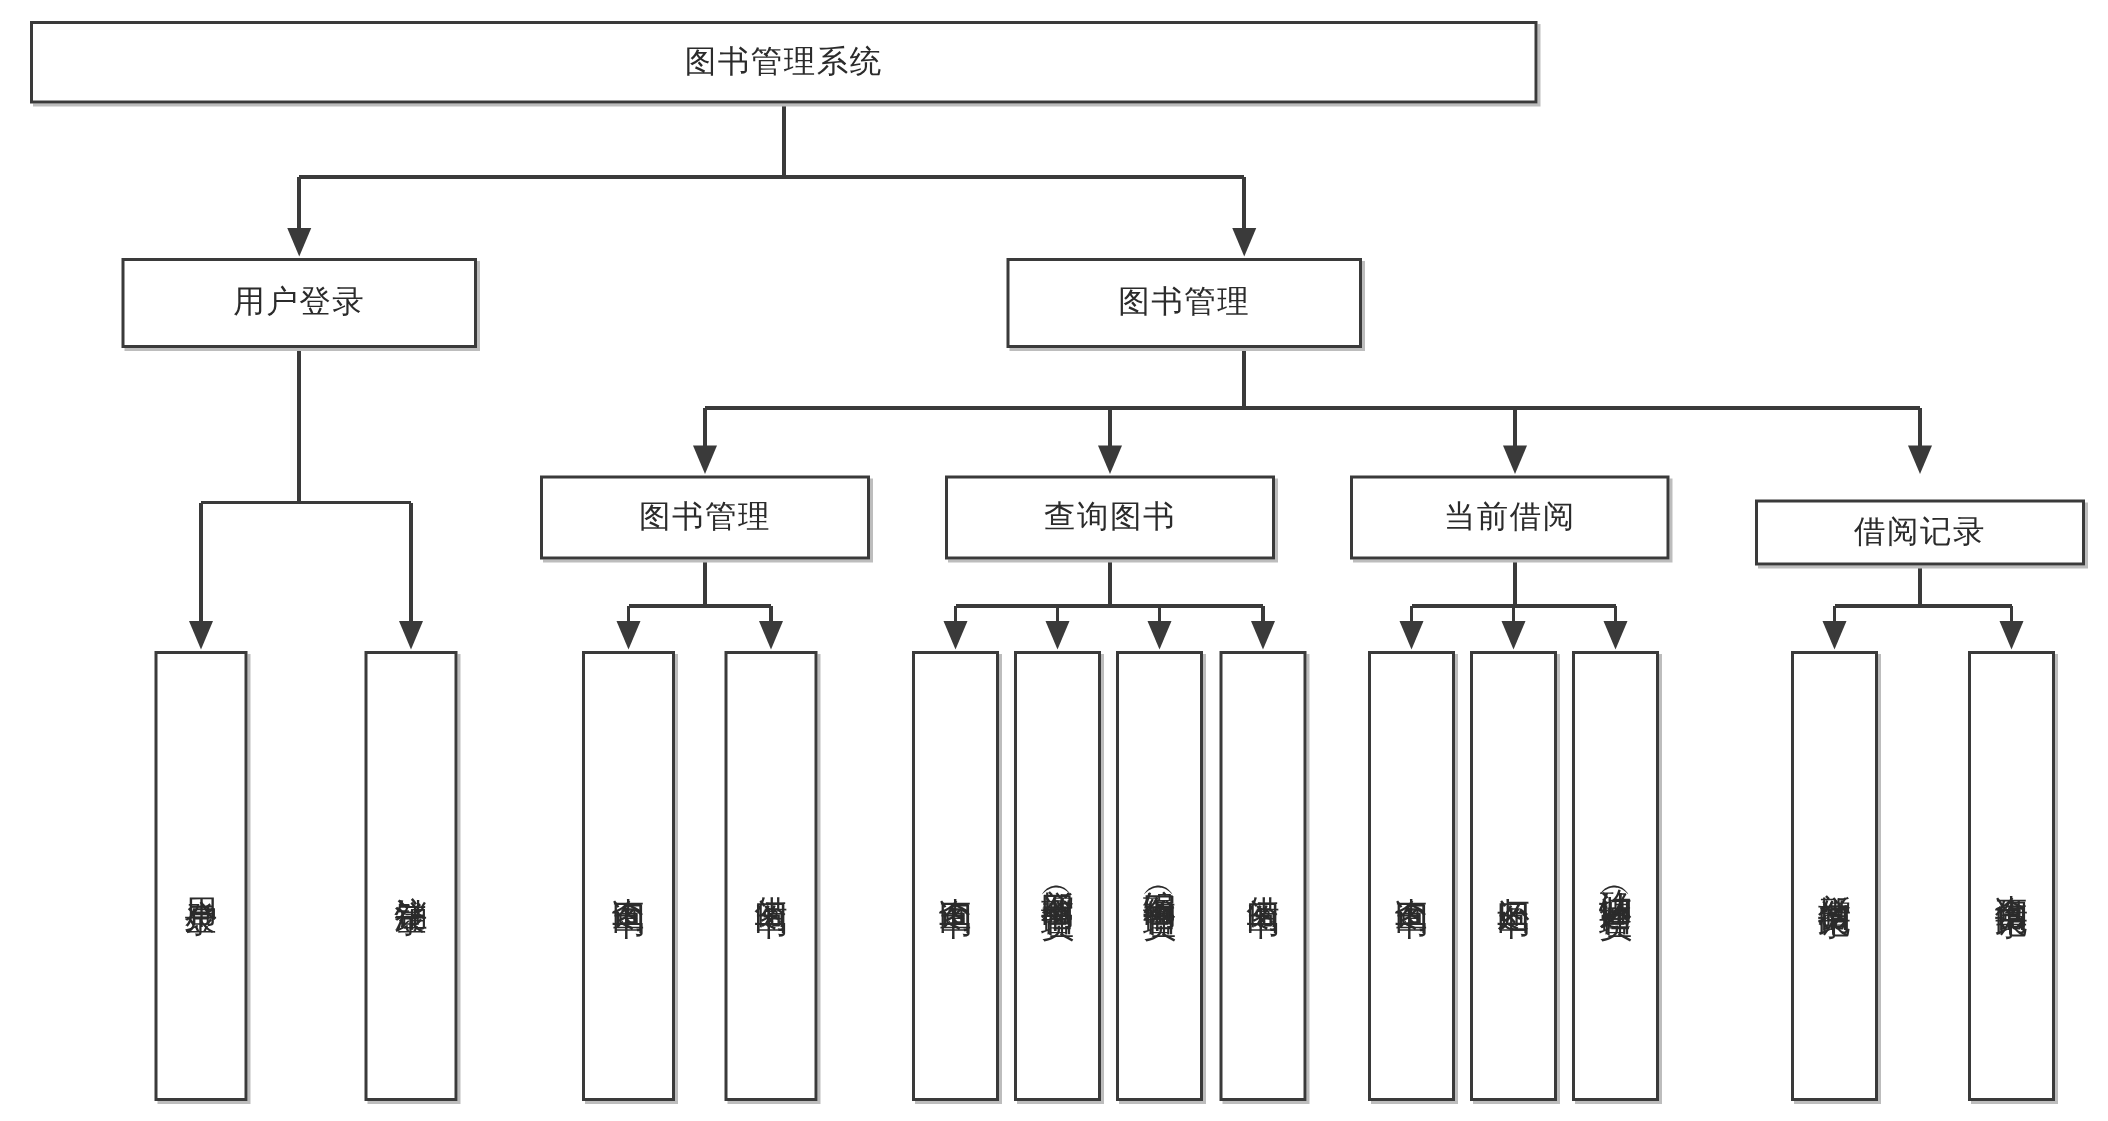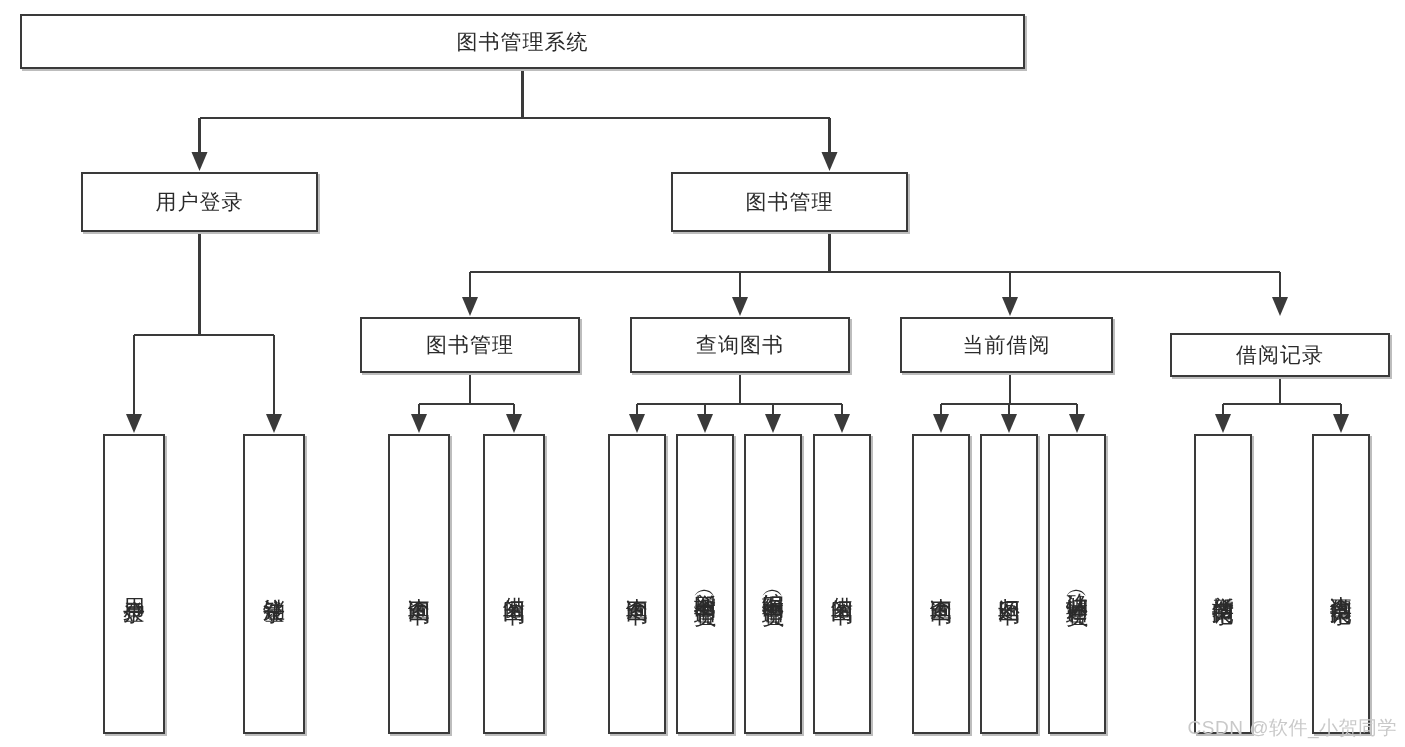--- a/index.html
+++ b/index.html
@@ -159,14 +159,13 @@
       <div class="node leaf" style="left: 1048px; top: 434px; width: 58px; height: 300px;">
         <span class="lbl">确认归还（管理员）</span>
       </div>
       <div class="node leaf" style="left: 1194px; top: 434px; width: 58px; height: 300px;">
         <span class="lbl">新增借阅记录</span>
       </div>
       <div class="node leaf" style="left: 1312px; top: 434px; width: 58px; height: 300px;">
         <span class="lbl">查询借阅记录</span>
       </div>
     </div>
-  <div class="watermark">CSDN @软件_小贺同学</div>
 </div>
 
 </body></html>

